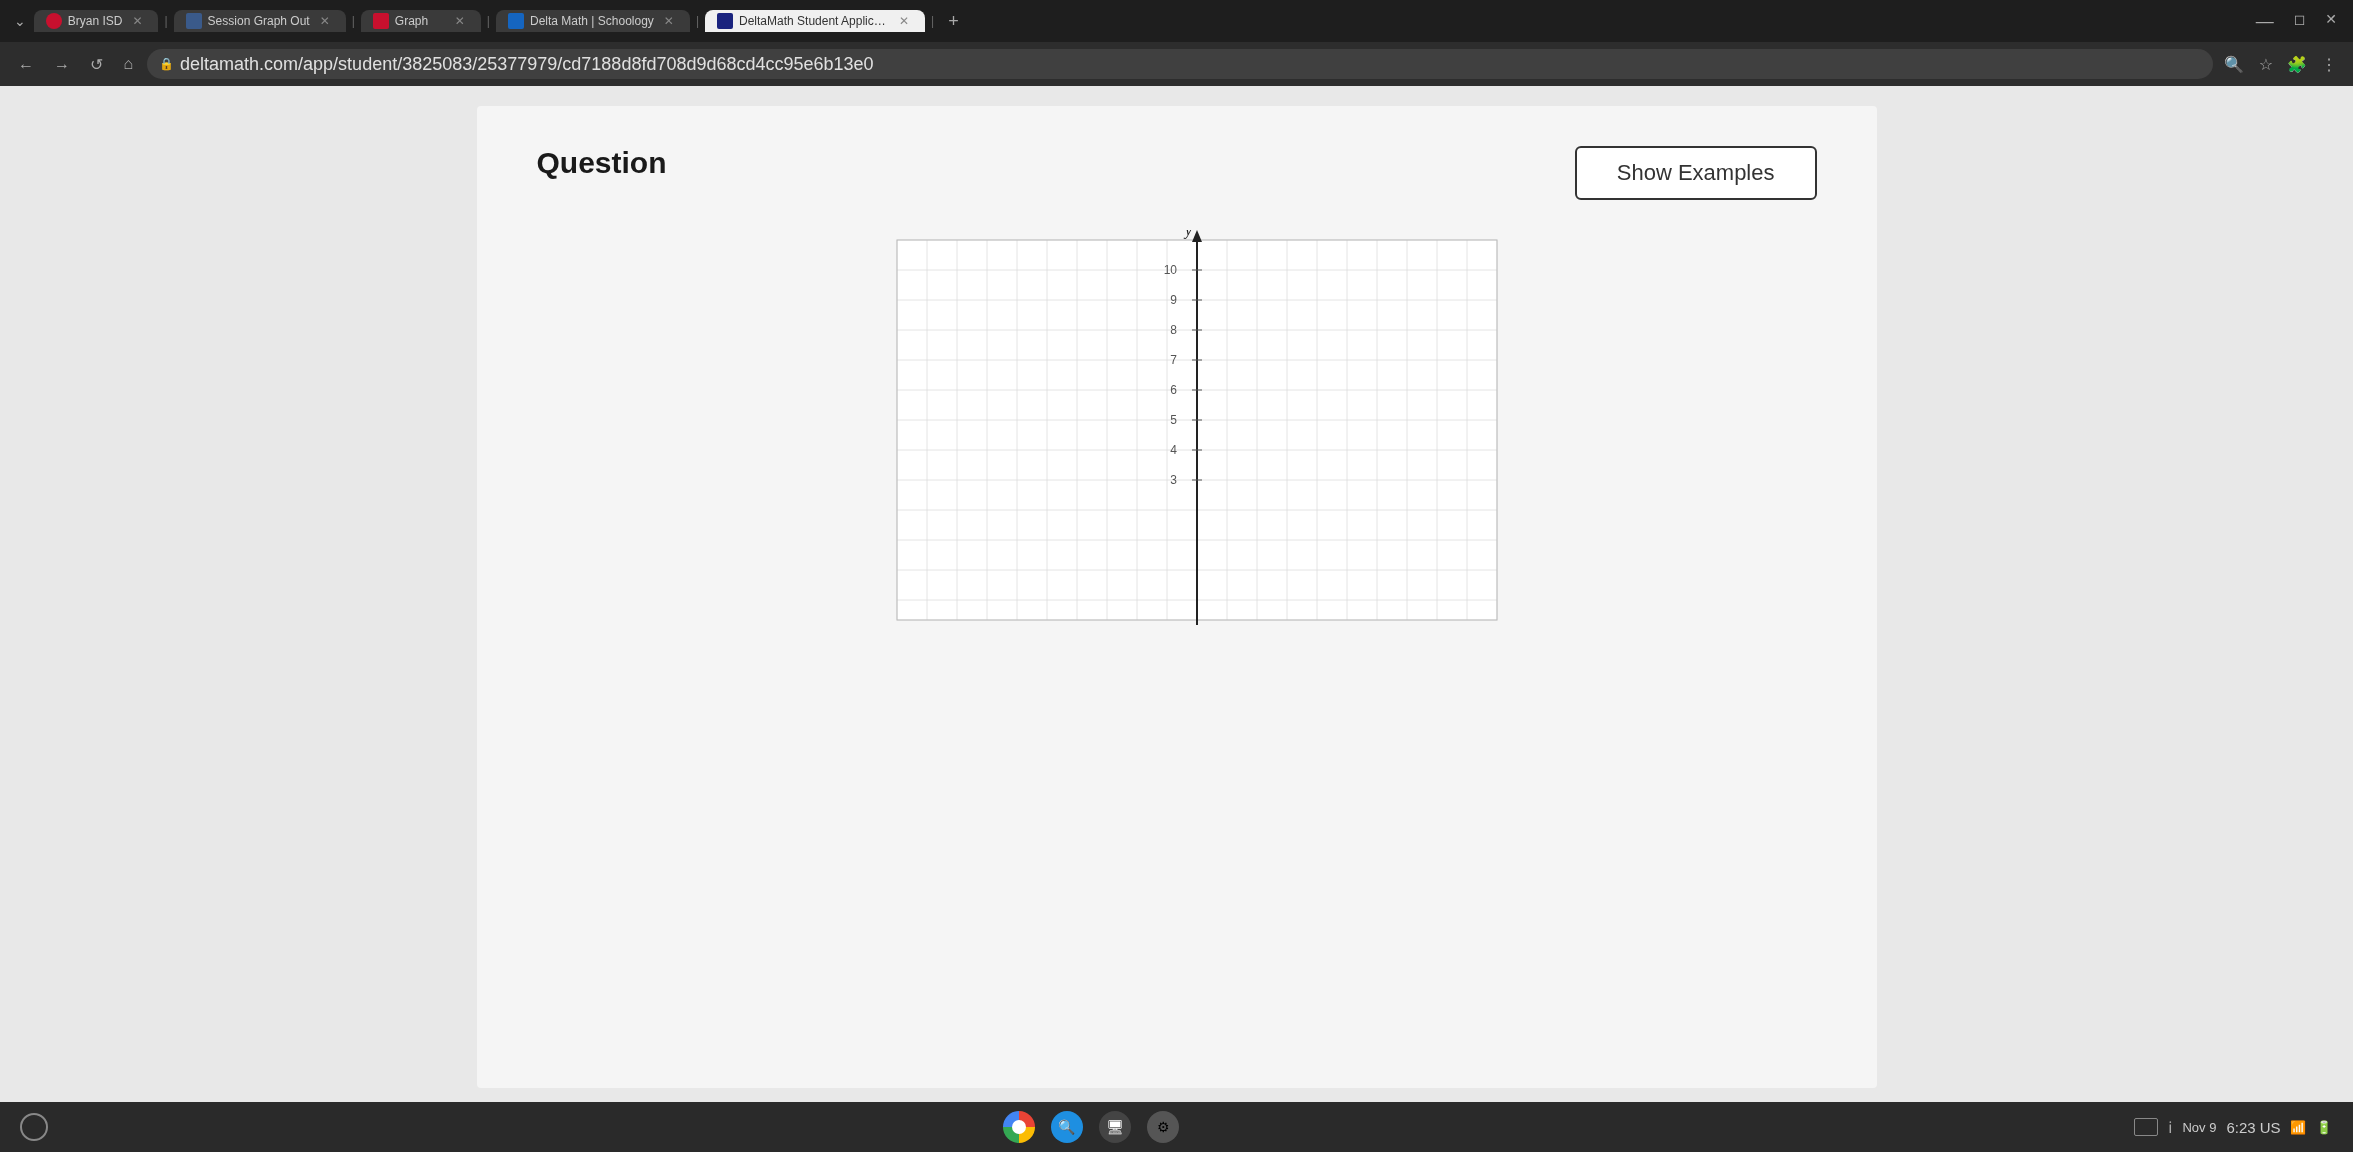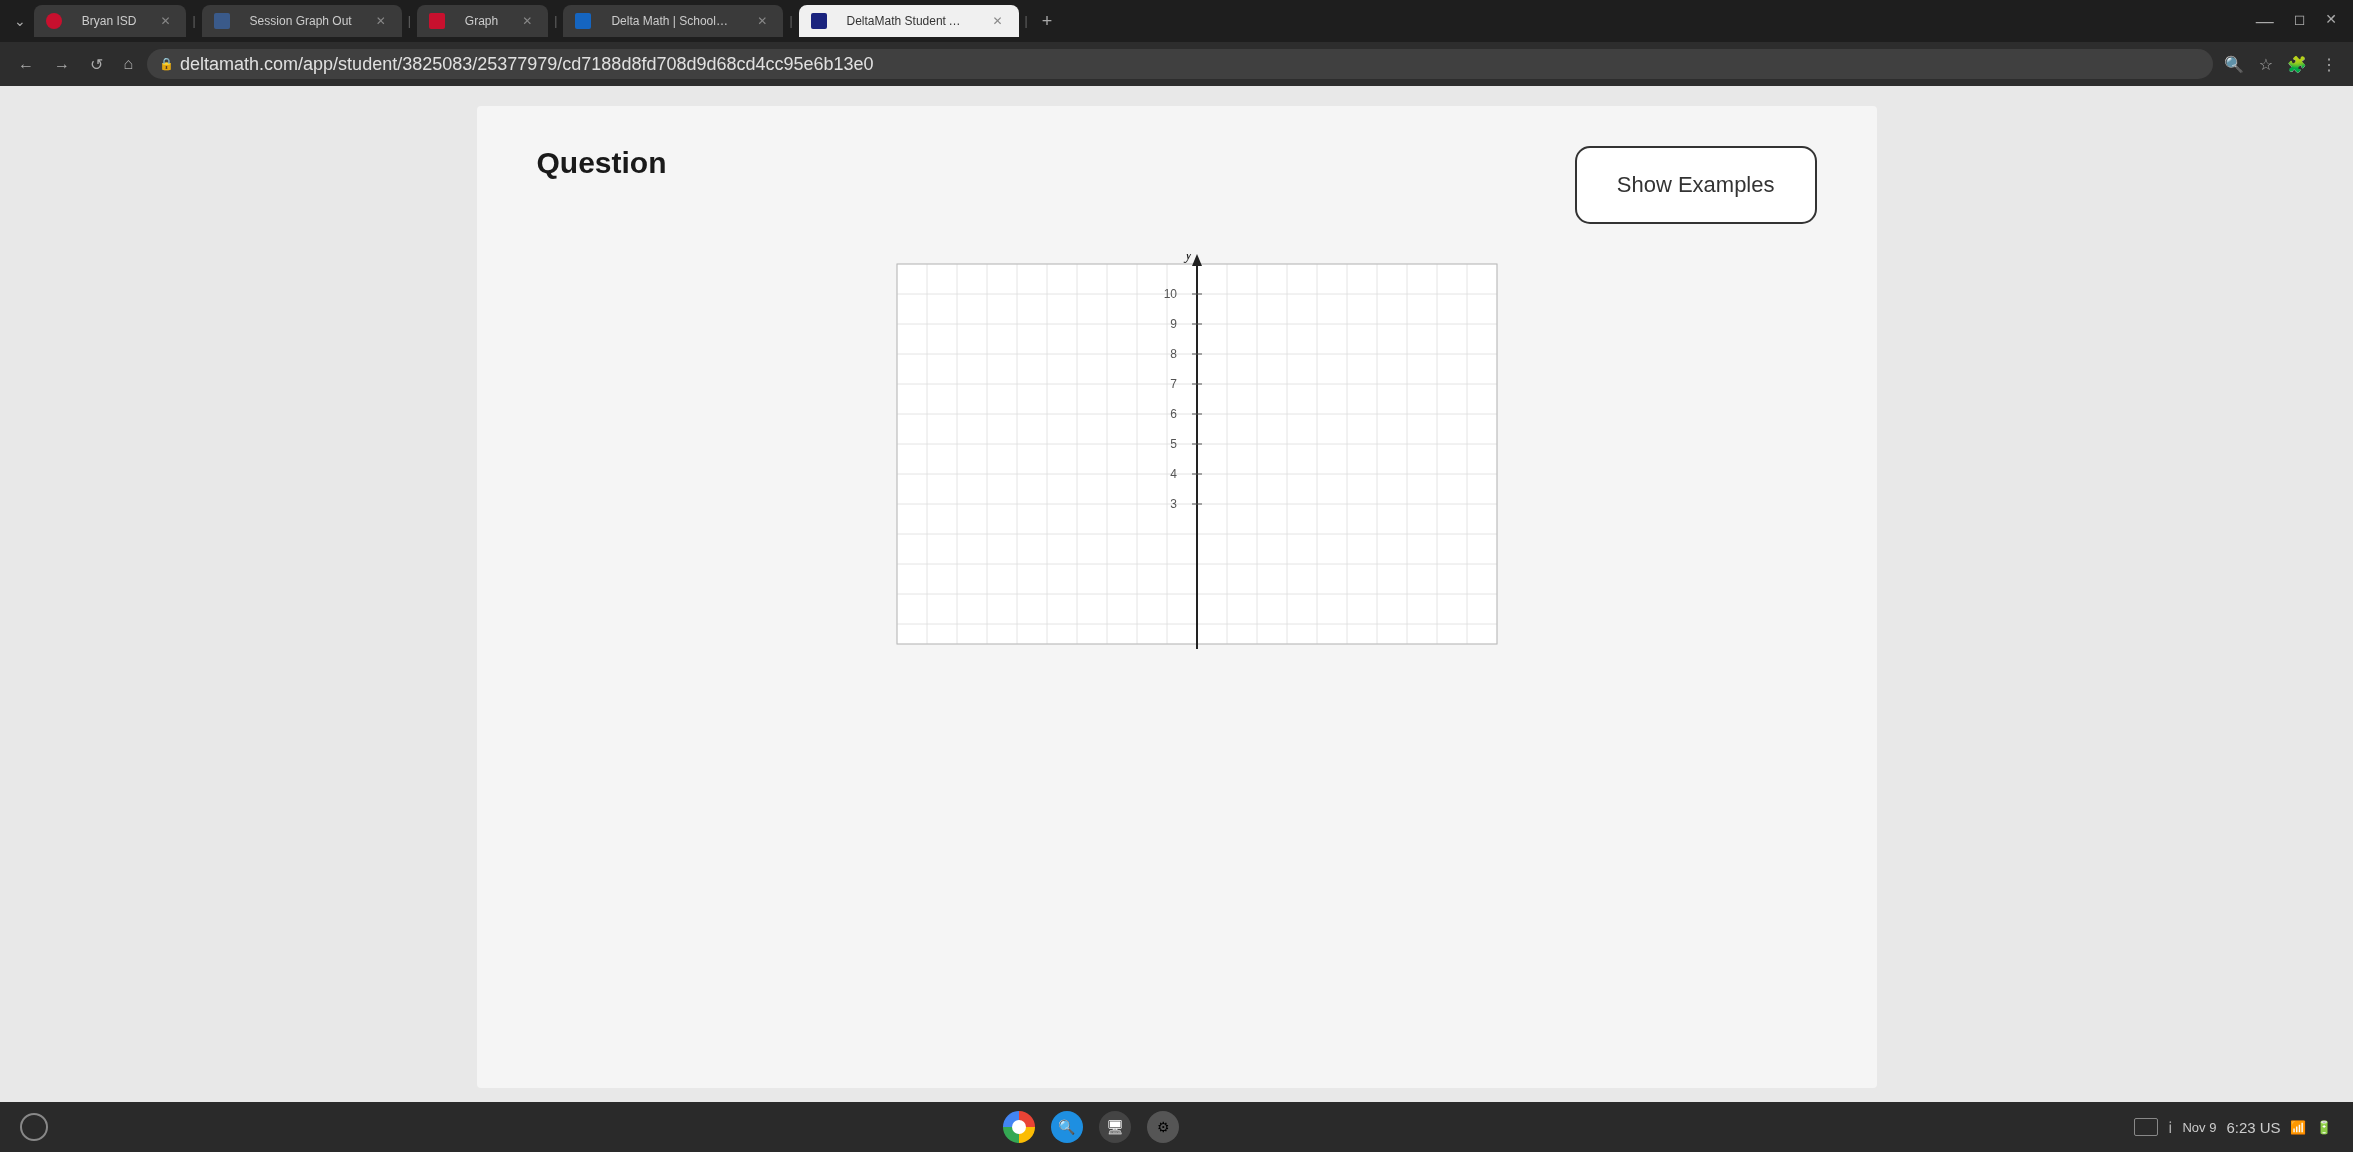--- a/index.html
+++ b/index.html
@@ -36,22 +36,22 @@
       padding: 4px 6px;
       cursor: pointer;
     }
 
     .tab {
       display: flex;
       align-items: center;
       background: #3a3a3a;
       border-radius: 8px 8px 0 0;
       padding: 6px 12px;
-      height: 32px;
-      gap: 20px;
+      height: 22px;
+      gap: 6px;
       color: #ccc;
       font-size: 13px;
       min-width: 120px;
       max-width: 220px;
       cursor: pointer;
       position: relative;
     }
 
     .tab.active {
       background: #f0f0f0;
@@ -174,22 +174,22 @@
 
     .question-title {
       font-size: 30px;
       font-weight: bold;
       color: #1a1a1a;
     }
 
     .show-examples-btn {
       border: 2px solid #333;
       background: white;
-      border-radius: 15px;
-      padding: 24px 40px;
+      border-radius: 6px;
+      padding: 12px 40px;
       font-size: 22px;
       cursor: pointer;
       color: #333;
       font-weight: normal;
     }
 
     .equation-text {
       font-size: 32px;
       color: #1a1a1a;
       margin-bottom: 30px;

